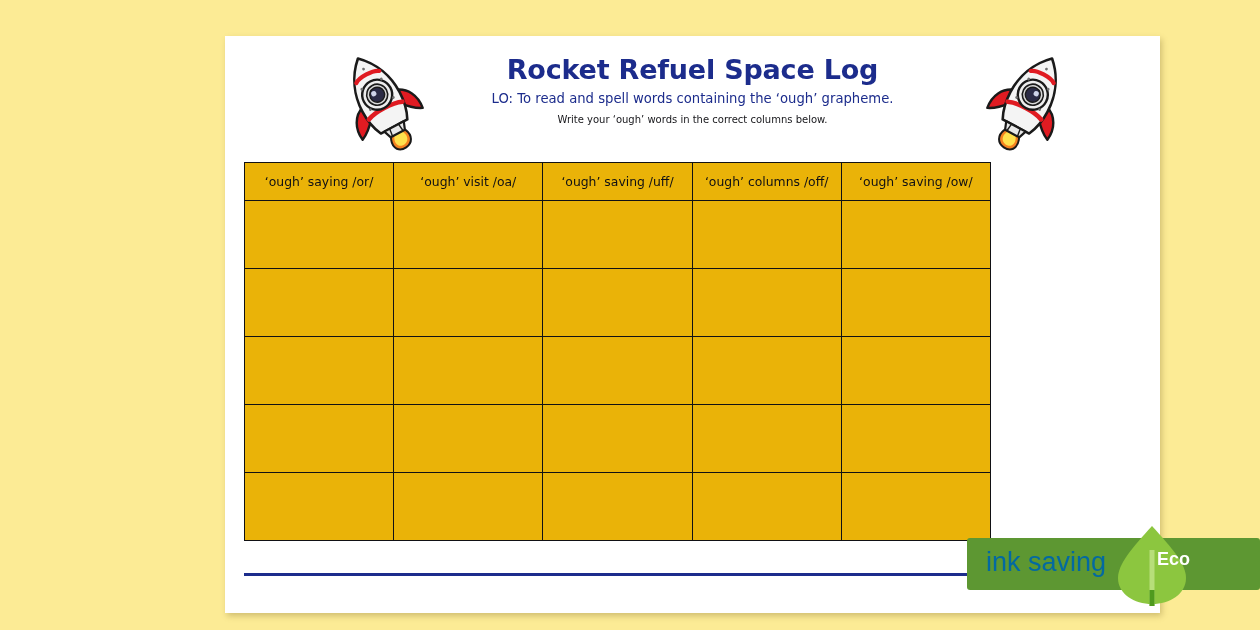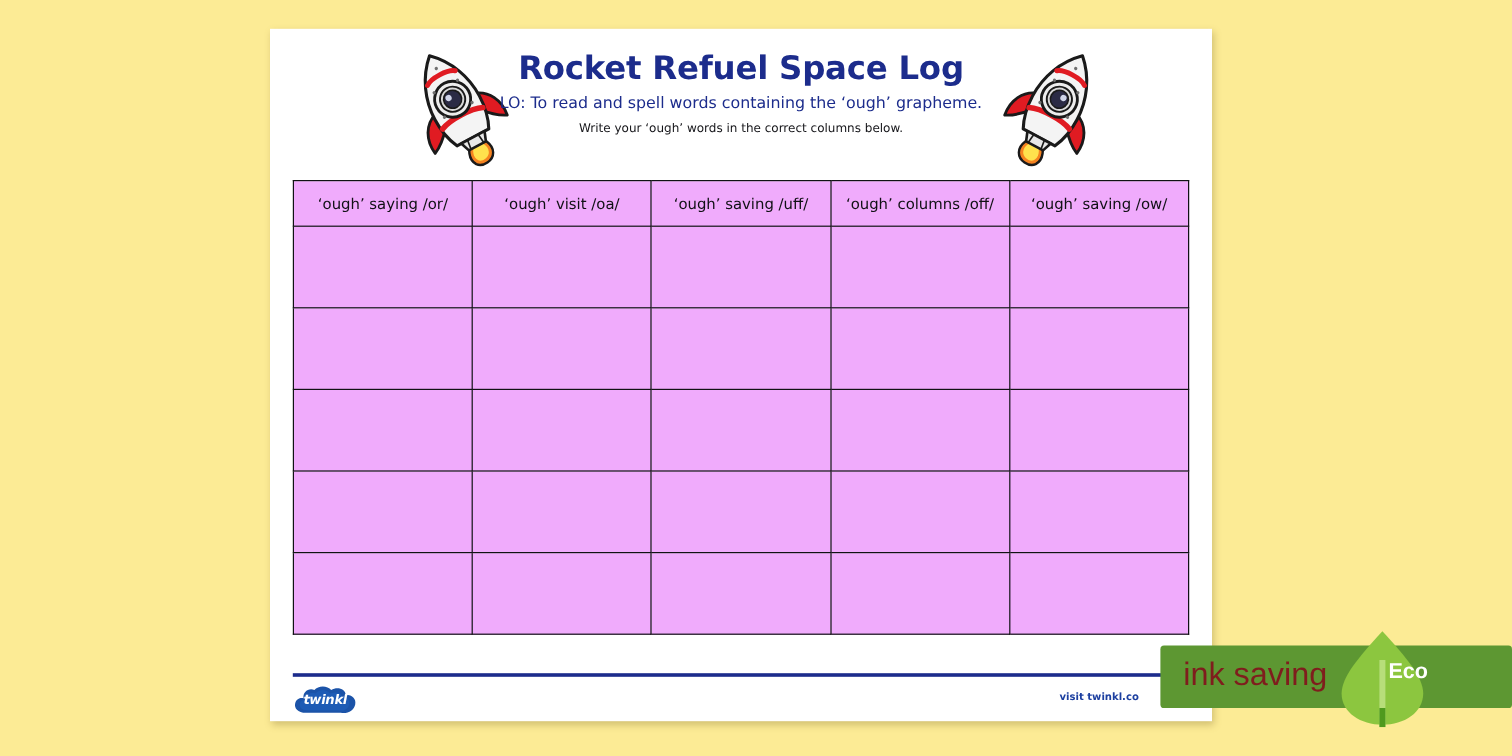--- a/index.html
+++ b/index.html
@@ -12,22 +12,22 @@
     background: #fceb95;
     font-family: "Liberation Sans", sans-serif;
     overflow: hidden;
     position: relative;
   }
 
   
   #worksheet-page {
     position: absolute;
     left: 225px;
-    top: 24px;
-    width: 785px;
+    top: 36px;
+    width: 935px;
     height: 577px;
     background: #ffffff;
     box-shadow: 2px 3px 6px rgba(120,100,40,0.32);
     box-sizing: border-box;
   }
 
   
   #worksheet-header {
     position: relative;
     height: 122px;
@@ -80,21 +80,21 @@
     left: 19px;
     top: 126px;
     width: 747px;
     border-collapse: collapse;
     table-layout: fixed;
   }
   #ough-table th,
   #ough-table td {
     border: 1.6px solid #111114;
     padding: 0;
-    background: #f0abfc;
+    background: #eab308;
   }
   #ough-table th {
     height: 37px;
     font-family: "DejaVu Sans", sans-serif;
     font-size: 12.4px;
     font-weight: normal;
     color: #101014;
     text-align: center;
     vertical-align: middle;
     white-space: nowrap;
@@ -179,21 +179,21 @@
     width: 80px;
     height: 82px;
   }
   #eco-ink-label {
     position: absolute;
     left: 19px;
     top: 17px;
     font-family: "Liberation Sans", sans-serif;
     font-size: 27px;
     font-weight: normal;
-    color: #7f1d1d;
+    color: #0369a1;
     line-height: 1;
     white-space: nowrap;
   }
   #eco-eco-label {
     position: absolute;
     left: 190px;
     top: 18px;
     font-family: "Liberation Sans", sans-serif;
     font-size: 18px;
     font-weight: bold;
@@ -321,30 +321,20 @@
         <td></td>
         <td></td>
         <td></td>
         <td></td>
       </tr>
     </tbody>
   </table>
 
   <div id="footer-rule"></div>
 
-  <div id="footer-bar">
-    <div id="twinkl-logo">
-      <svg viewBox="0 0 54 26" width="54" height="26" aria-hidden="true" style="position:absolute;left:0;top:0;">
-        <path d="M11 23 C4 23 1 19 2 15 C3 11 7 10 9 11 C8 6 13 2 18 4 C21 0 29 0 32 4 C37 1 44 3 44 8 C50 8 53 12 52 16 C51 21 46 24 40 23 Z" fill="#1b53a8"></path>
-        <path d="M13 21 C7 21 5 18 6 15 C7 12 10 12 11 13 C11 8 15 5 19 7 C22 3 28 3 31 7 C35 5 41 6 41 10 C46 10 48 13 47 16 C46 20 42 22 38 21 Z" fill="#1f62c0" opacity="0.55"></path>
-      </svg>
-      <div class="wordmark">twinkl</div>
-    </div>
-    <div id="visit-link">visit twinkl.co</div>
-  </div>
 
 </div>
 
 <div id="eco-badge">
   <div id="eco-bar"></div>
   <div id="eco-leaf">
     <svg viewBox="0 0 80 82" width="80" height="82" aria-hidden="true">
       <path d="M40 2 C60 24 74 40 74 54 C74 70 58 80 40 80 C22 80 6 70 6 54 C6 40 20 24 40 2 Z" fill="#8cc63f"></path>
       <rect x="37.5" y="26" width="5" height="56" fill="#b7de7a"></rect>
       <rect x="37.5" y="66" width="5" height="16" fill="#4f9a1e"></rect>

